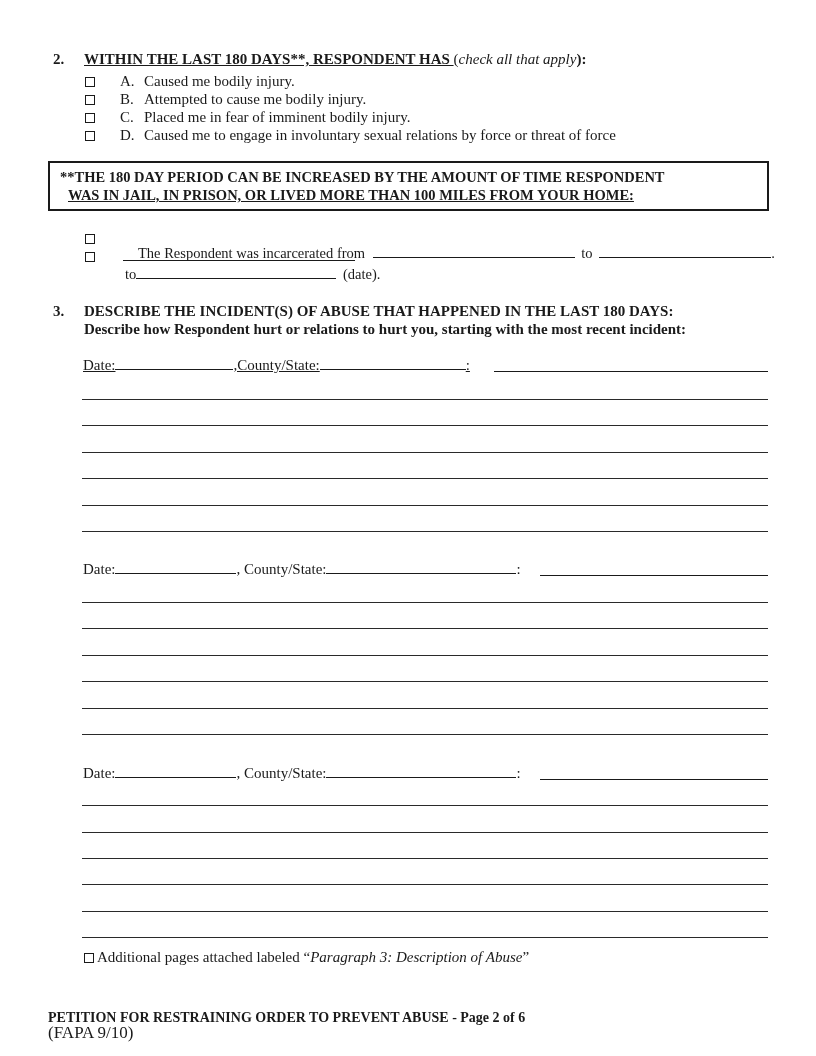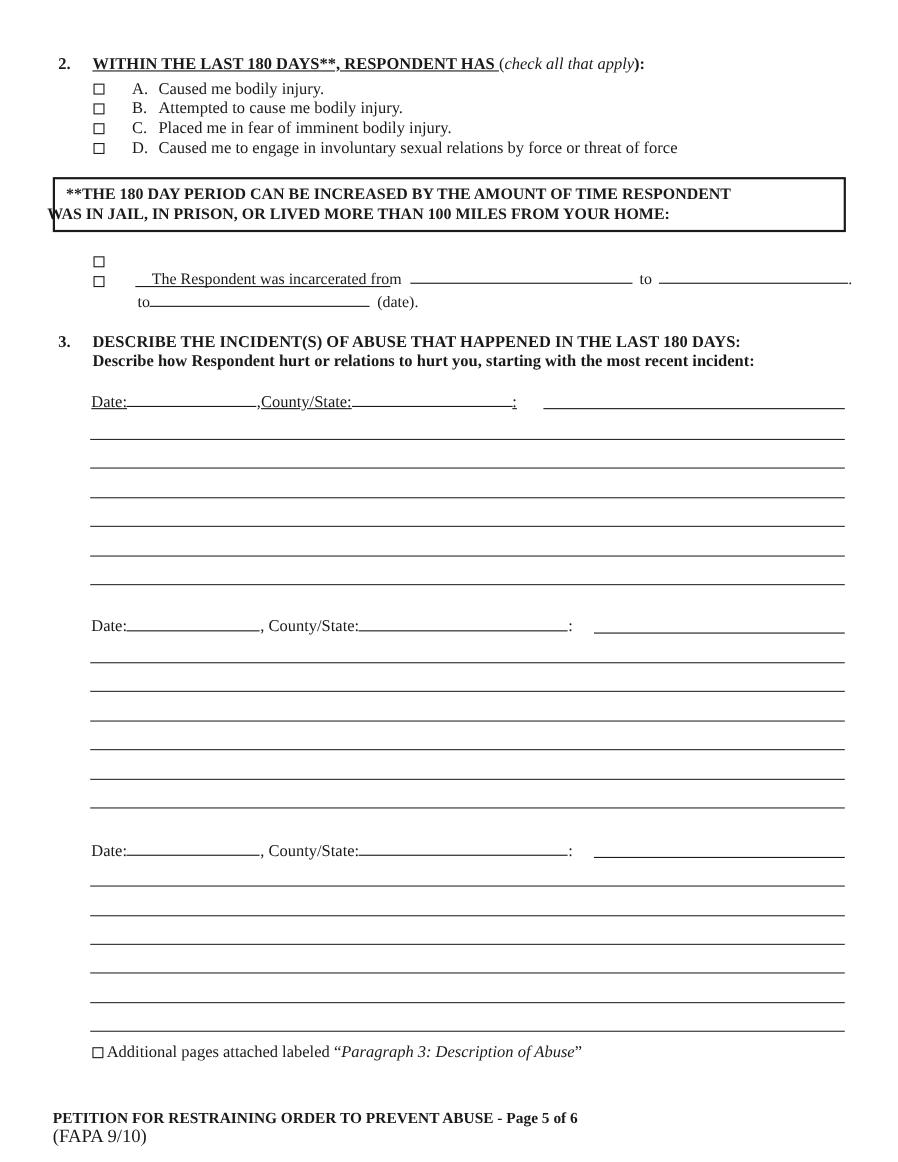--- a/index.html
+++ b/index.html
@@ -52,21 +52,21 @@
   </div>
   <div class="abs f15" style="left:85px; top:126px;">
     <span class="chk"></span>
     <span style="position:absolute; left:35px;">D.</span>
     <span style="position:absolute; left:59px;">Caused me to engage in involuntary sexual relations by force or threat of force</span>
   </div>
 </div>
 
 <div class="box"></div>
 <div class="abs f14 b" style="left:60px; top:168px;">**THE 180 DAY PERIOD CAN BE INCREASED BY THE AMOUNT OF TIME RESPONDENT</div>
-<div class="abs f14 b" style="left:43px; top:186px;">WAS IN JAIL, IN PRISON, OR LIVED MORE THAN 100 MILES FROM YOUR HOME:</div>
+<div class="abs f14 b" style="left:68px; top:186px;text-decoration:underline;">WAS IN JAIL, IN PRISON, OR LIVED MORE THAN 100 MILES FROM YOUR HOME:</div>
 
 <div class="abs f14" style="left:85px; top:229px;">
   <span class="chk"></span>
 </div>
 <div class="abs f14" style="left:120px; top:244px;margin-left:18px;">
   <span>The Respondent was incarcerated from</span>
   <span class="blank" style="width:202px; margin-left:4px;"></span>
   <span style="margin-left:3px;">to</span>
   <span class="blank" style="width:172px; margin-left:3px;"></span><span>.</span>
 </div>
@@ -117,14 +117,14 @@
 <div class="rule" style="top:858px;"></div>
 <div class="rule" style="top:884px;"></div>
 <div class="rule" style="top:911px;"></div>
 <div class="rule" style="top:937px;"></div>
 
 <div class="abs f15" style="left:84px; top:948px;">
   <span class="chk"></span>
   <span>Additional pages attached labeled “</span><span class="i">Paragraph 3: Description of Abuse</span><span>”</span>
 </div>
 
-<div class="abs b" style="left:48px; top:1010px; font-size:14px; line-height:16px;">PETITION FOR RESTRAINING ORDER TO PREVENT ABUSE - Page 5 of 6</div>
+<div class="abs b" style="left:48px; top:1010px; font-size:14px; line-height:16px;">PETITION FOR RESTRAINING ORDER TO PREVENT ABUSE - Page 2 of 6</div>
 <div class="abs" style="left:48px; top:1026px; font-size:17px; line-height:13px;">(FAPA 9/10)</div>
 
 </body></html>

